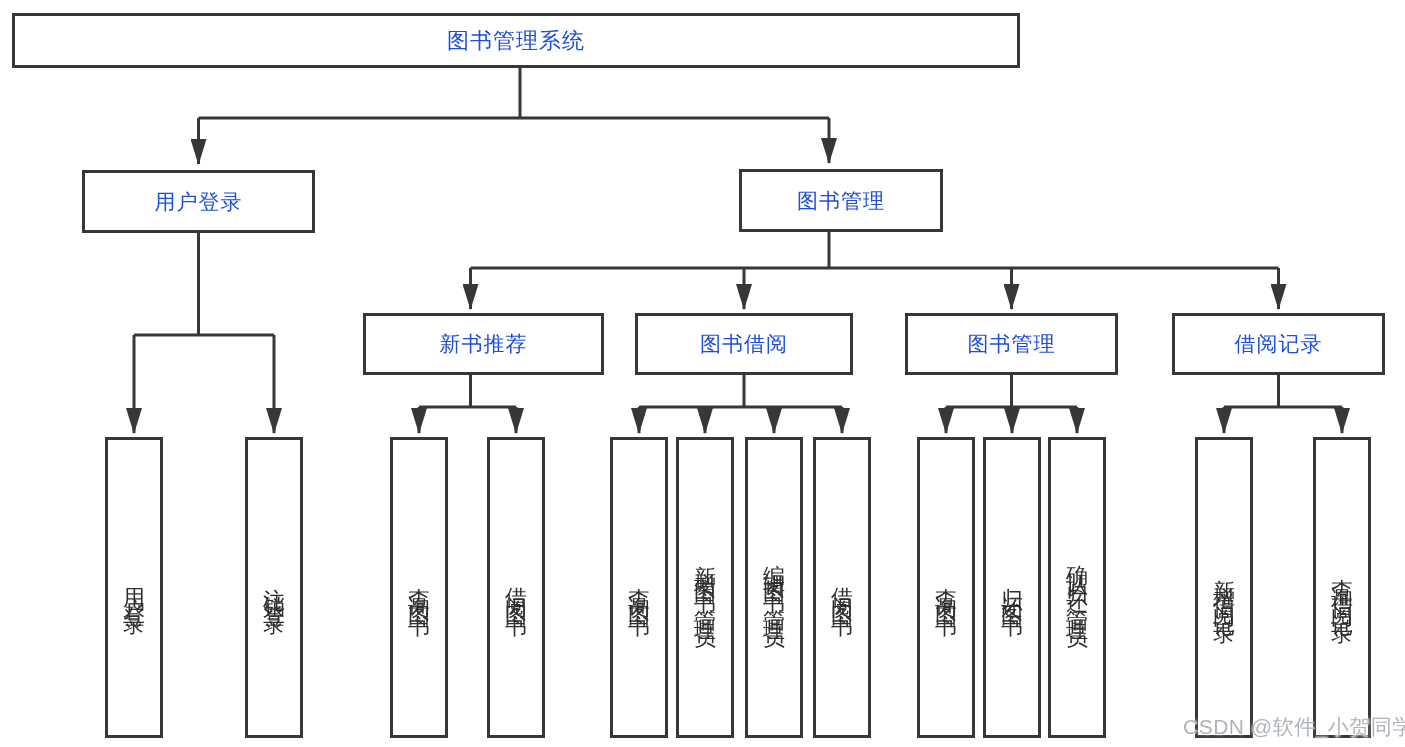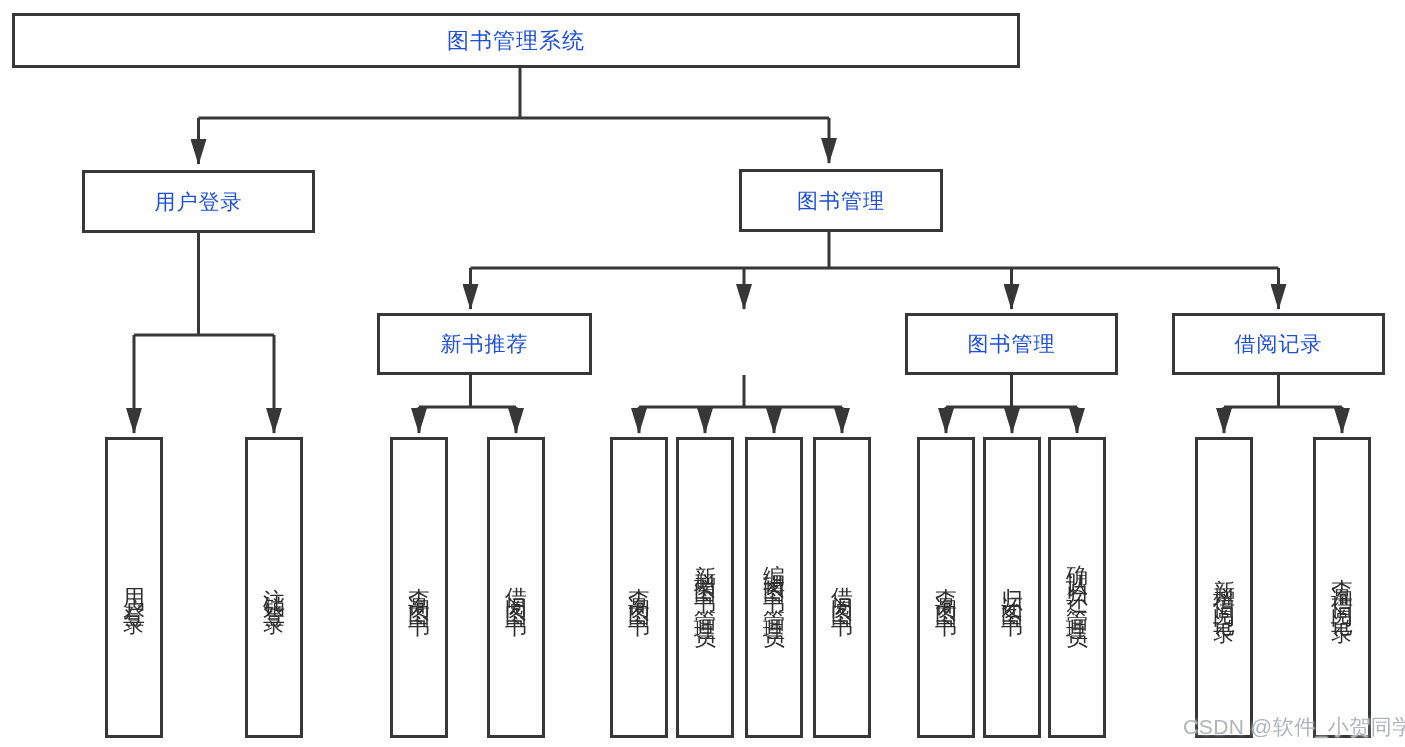--- a/index.html
+++ b/index.html
@@ -124,21 +124,22 @@
       <path d="M1224,407 L1224,433" marker-end="url(#arr)"></path>
       <path d="M1342,407 L1342,433" marker-end="url(#arr)"></path>
     </g>
   </svg>
 
   <div class="box root" style="left:12px; top:13px; width:1008px; height:55px;">图书管理系统</div>
 
   <div class="box" style="left:82px; top:170px; width:233px; height:63px;">用户登录</div>
   <div class="box" style="left:739px; top:169px; width:204px; height:63px;">图书管理</div>
 
-  <div class="box" style="left:377px; top:313px; width:215px; height:62px;">新书推荐</div>
+  <div class="box" style="left:363px; top:313px; width:241px; height:62px;">新书推荐</div>
+  <div class="box" style="left:635px; top:313px; width:218px; height:62px;">图书借阅</div>
   <div class="box" style="left:905px; top:313px; width:213px; height:62px;">图书管理</div>
   <div class="box" style="left:1172px; top:313px; width:213px; height:62px;">借阅记录</div>
 
   <div class="leaf" style="left:105px;">
     <span>用户登录</span>
   </div>
   <div class="leaf" style="left:245px;">
     <span>注销登录</span>
   </div>
 

